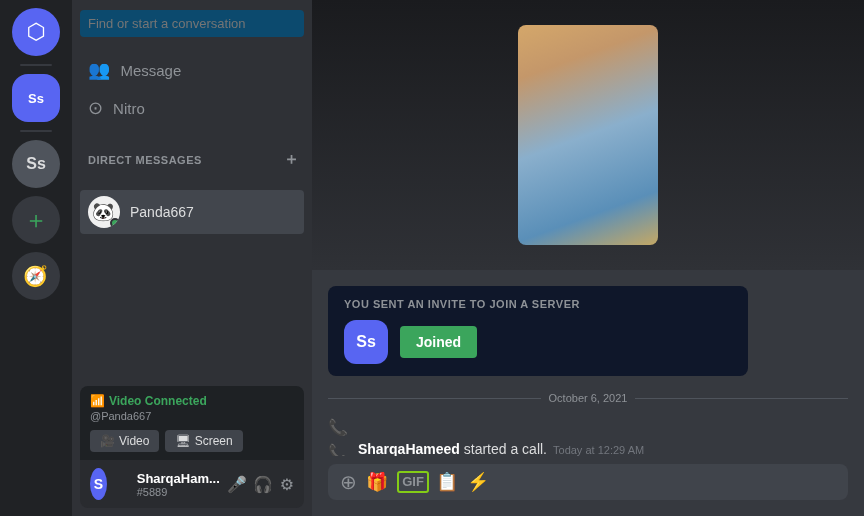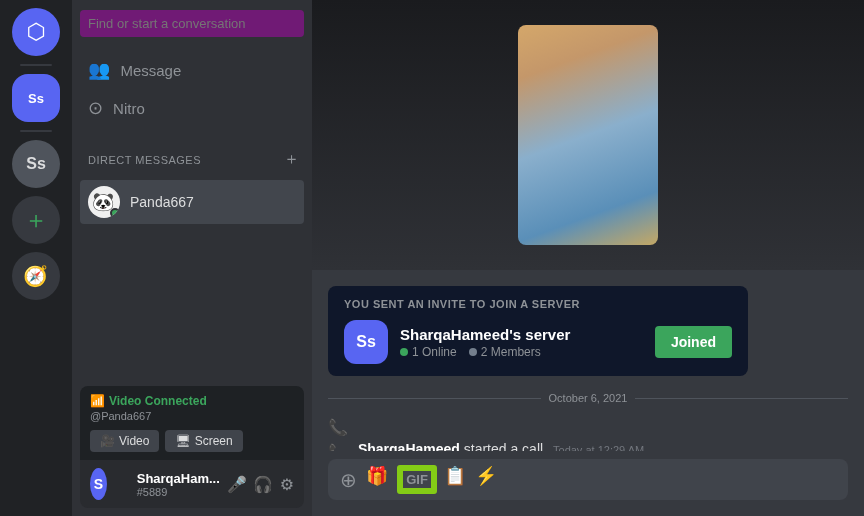--- a/index.html
+++ b/index.html
@@ -22,31 +22,31 @@
     .server-divider { width: 32px; height: 2px; background: #36393f; border-radius: 1px; }
 
     
     .dm-sidebar {
       width: 240px; min-width: 240px; background: #2f3136; display: flex; flex-direction: column;
     }
     .search-bar {
       padding: 10px 8px; background: #2f3136;
     }
     .search-input {
-      width: 100%; background: #701a75; border: none; border-radius: 4px; padding: 6px 8px; color: #dcddde; font-size: 13px; outline: none;
+      width: 100%; background: #0c4a6e; border: none; border-radius: 4px; padding: 6px 8px; color: #dcddde; font-size: 13px; outline: none;
     }
     .nav-items { padding: 4px 8px; }
     .nav-item {
       display: flex; align-items: center; gap: 10px; padding: 8px 8px; border-radius: 4px; cursor: pointer; color: #8e9297;
     }
     .nav-item-icon { font-size: 18px; }
     .nav-item-label { font-size: 15px; }
 
     .section-header {
-      display: flex; align-items: center; justify-content: space-between; padding: 16px 8px 8px 16px; color: #8e9297; font-size: 11px; font-weight: 400; text-transform: uppercase; letter-spacing: 0.5px;
+      display: flex; align-items: center; justify-content: space-between; padding: 16px 8px 18px 16px; color: #8e9297; font-size: 11px; font-weight: 700; text-transform: uppercase; letter-spacing: 0.5px;
     }
     .section-add { cursor: pointer; font-size: 16px; color: #8e9297; padding: 2px 4px; }
 
     .dm-list { padding: 0 8px; }
     .dm-item {
       display: flex; align-items: center; gap: 10px; padding: 6px 8px; border-radius: 4px; cursor: pointer; background: #42464d; color: #dcddde;
     }
     .dm-status-dot { position: absolute; bottom: 0; right: 0; width: 10px; height: 10px; border-radius: 50%; background: #3ba55c; border: 2px solid #2f3136; }
     .dm-name { font-size: 14px; font-weight: 500; }
 
@@ -247,27 +247,20 @@
     </div>
 
     <div class="chat-area">
 
       <div class="invite-card">
         <div class="invite-label">YOU SENT AN INVITE TO JOIN A SERVER</div>
         <div class="invite-body">
           <div class="invite-server-icon">
             <span>Ss</span>
           </div>
-          <div class="invite-info">
-            <div class="invite-server-name">SharqaHameed's server</div>
-            <div class="invite-meta">
-              <span><span class="online-dot"></span><span>1 Online</span></span>
-              <span><span class="members-dot"></span><span>2 Members</span></span>
-            </div>
-          </div>
           <button class="join-btn">Joined</button>
         </div>
       </div>
 
       <div class="date-divider">
         <div class="date-line"></div>
         <span>October 6, 2021</span>
         <div class="date-line"></div>
       </div>
 
@@ -284,21 +277,21 @@
         </div>
       </div>
 
     </div>
 
     <div class="chat-input-area">
       <div class="chat-input-wrapper">
         <span class="input-add-btn">⊕</span>
         <div class="input-actions">
           <span class="input-action-icon">🎁</span>
-          <span class="input-action-icon" style="font-size:13px; font-weight:700; color:#8e9297; border:6px solid #84cc16; border-radius:3px; padding:1px 3px;">GIF</span>
+          <span class="input-action-icon" style="font-size:13px; font-weight:700; color:#8e9297; border:2px solid #84cc16; border-radius:3px; padding:1px 3px;">GIF</span>
           <span class="input-action-icon">📋</span>
           <span class="input-action-icon">⚡</span>
         </div>
       </div>
     </div>
 
   </div>
 </div>
 
 </body></html>

